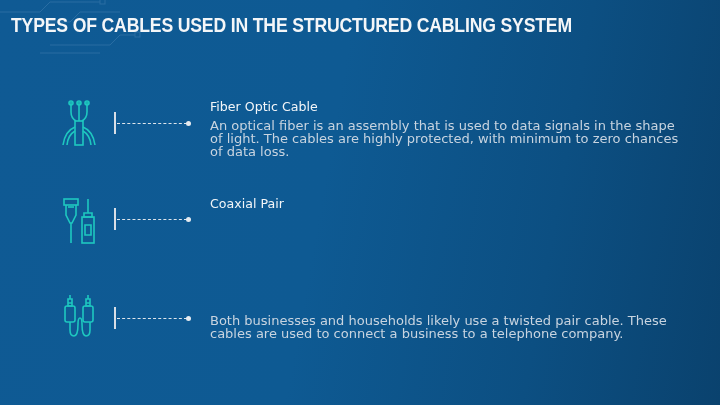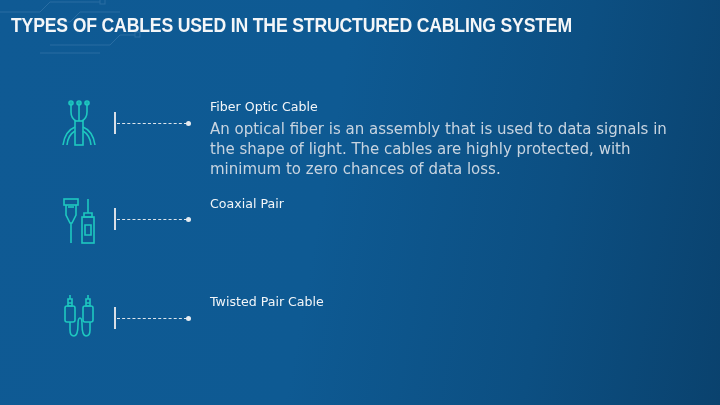--- a/index.html
+++ b/index.html
@@ -21,21 +21,21 @@
     .vbar { position: absolute; left: 98px; width: 2px; height: 22px; background: #d8dee6; }
     .dash {
       position: absolute; left: 101px; width: 70px; height: 0;
       border-top: 1.3px dashed #dfe5ec;
     }
     .dot { position: absolute; left: 170px; width: 5px; height: 5px; border-radius: 50%; background: #e6ebf0; }
     .heading {
       position: absolute; left: 194px; font-size: 12.6px; color: #f2f5f8; white-space: nowrap;
     }
     .desc {
-      position: absolute; left: 194px; width: 470px; font-size: 15px; line-height: 20px;
+      position: absolute; left: 194px; width: 470px; font-size: 13px; line-height: 13px;
       color: #c8d4e0;
     }
   </style>
 </head>
 <body>
 
 <svg class="circuit" viewBox="0 0 200 60">
   <g fill="none" stroke="#9fc3e6" stroke-width="1">
     <path d="M0 12 H40 L50 2 H100"></path>
       <rect x="100" y="-1" width="5" height="5"></rect>
@@ -86,14 +86,14 @@
   <svg class="icon" style="top:0px;" viewBox="0 0 34 48" fill="none" stroke="#1ec8c0" stroke-width="1.6">
     <path d="M8 2 v4 M6 6 h4 v4 h-4 z M6 10 v3 h4 v-3"></path>
     <rect x="3" y="13" width="10" height="16" rx="2"></rect>
     <path d="M8 29 v8 q0 6 4 6 q4 0 4 -12 q0 -6 2 -6 q2 0 2 6 q0 12 4 12 q4 0 4 -6 v-8"></path>
     <path d="M26 2 v4 M24 6 h4 v4 h-4 z M24 10 v3 h4 v-3"></path>
     <rect x="21" y="13" width="10" height="16" rx="2"></rect>
   </svg>
   <div class="vbar" style="top:14px;"></div>
   <div class="dash" style="top:25px;"></div>
   <div class="dot" style="top:23px;"></div>
-  <div class="heading" style="top:1px;">Twisted Pair Cable</div>
+  <div class="desc" style="top:21px;">Both businesses and households likely use a twisted pair cable. These cables are used to connect a business to a telephone company.</div>
 </div>
 
 </body></html>

